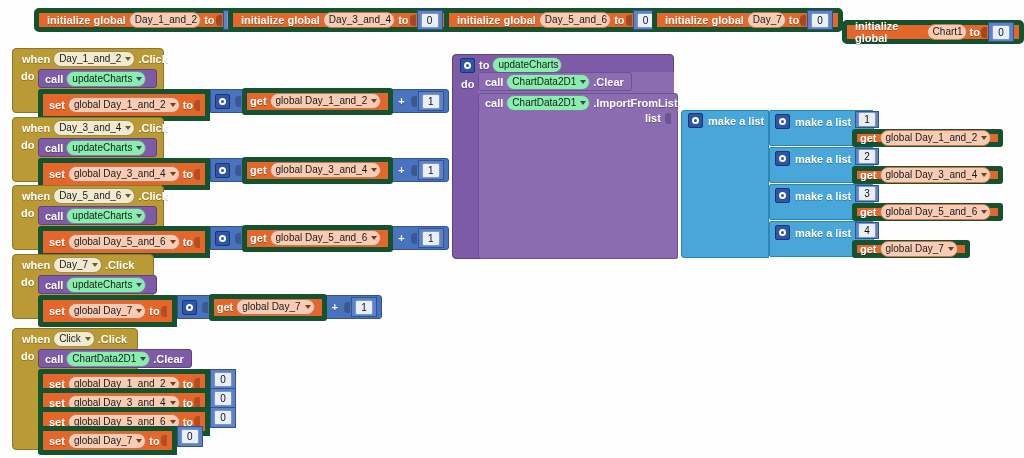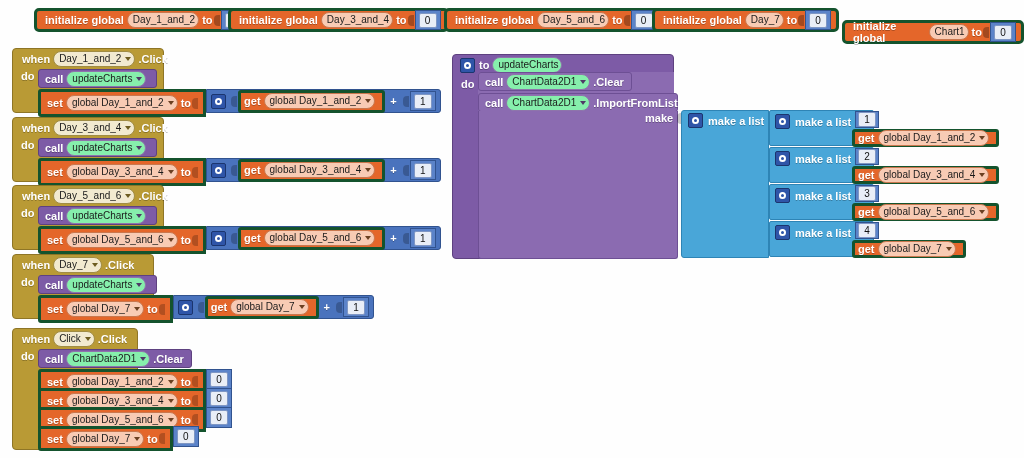--- a/index.html
+++ b/index.html
@@ -12,21 +12,21 @@
     overflow:hidden;
     -webkit-font-smoothing:antialiased;
   }
   .canvas{position:absolute;inset:0;}
 
   
   .blk{position:absolute;box-sizing:border-box;}
   .row{display:flex;align-items:center;white-space:nowrap;}
 
   
-  .c-orange{background:#e4662a;border:3px solid #14532d;}
+  .c-orange{background:#e4662a;border:5px solid #14532d;}
   .c-gold{background:#b99a35;border:1px solid #8e7526;}
   .c-purple{background:#7d5ba6;border:1px solid #5e4180;}
   .c-purple-l{background:#8b6bb1;}
   .c-blue{background:#4a73bd;border:1px solid #31538f;}
   .c-cyan{background:#49a6d8;border:1px solid #2e84b5;}
 
   
   .kw{color:#fff;font-weight:bold;text-shadow:0 1px 0 rgba(0,0,0,.25);}
 
   
@@ -475,21 +475,21 @@
     <span class="kw">call</span>
     <span class="fld purple">
         <span>ChartData2D1</span>
         <span class="caret"></span>
       </span>
     <span class="kw">.ImportFromList</span>
   </div>
 
   <div class="blk c-purple-l" style="left:478px;top:111px;width:200px;height:148px;border:1px solid #6d4f94;border-top:none;border-radius:0 0 3px 3px;"></div>
   <div class="blk row" style="left:645px;top:112px;">
-    <span class="kw">make</span>
+    <span class="kw">list</span>
     <span class="socket" style="margin-left:4px;"></span>
   </div>
 
   <div class="blk c-cyan" style="left:681px;top:110px;width:88px;height:148px;border-radius:3px 0 0 3px;"></div>
   <div class="blk mal" style="left:683px;top:111px;">
     <span class="gear"></span>
     <span class="kw">make a list</span>
   </div>
 
   <div class="blk c-cyan" style="left:769px;top:110px;width:105px;height:36px;border-radius:2px;">

